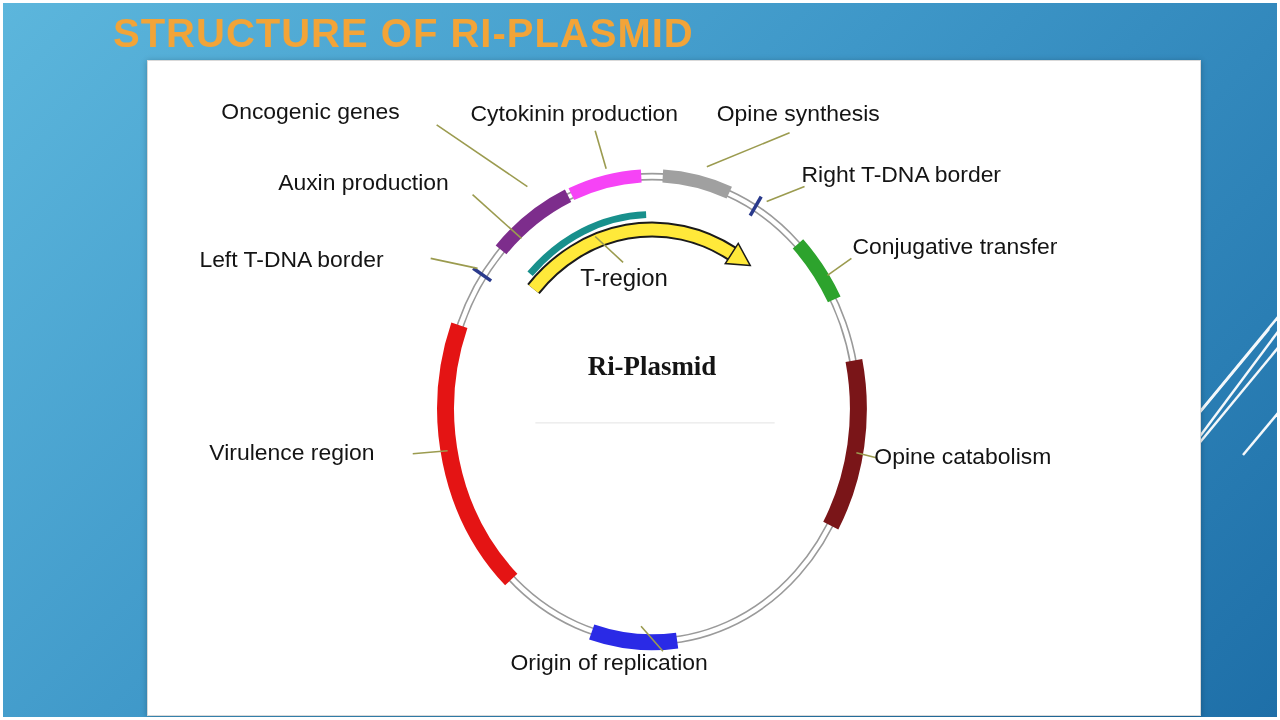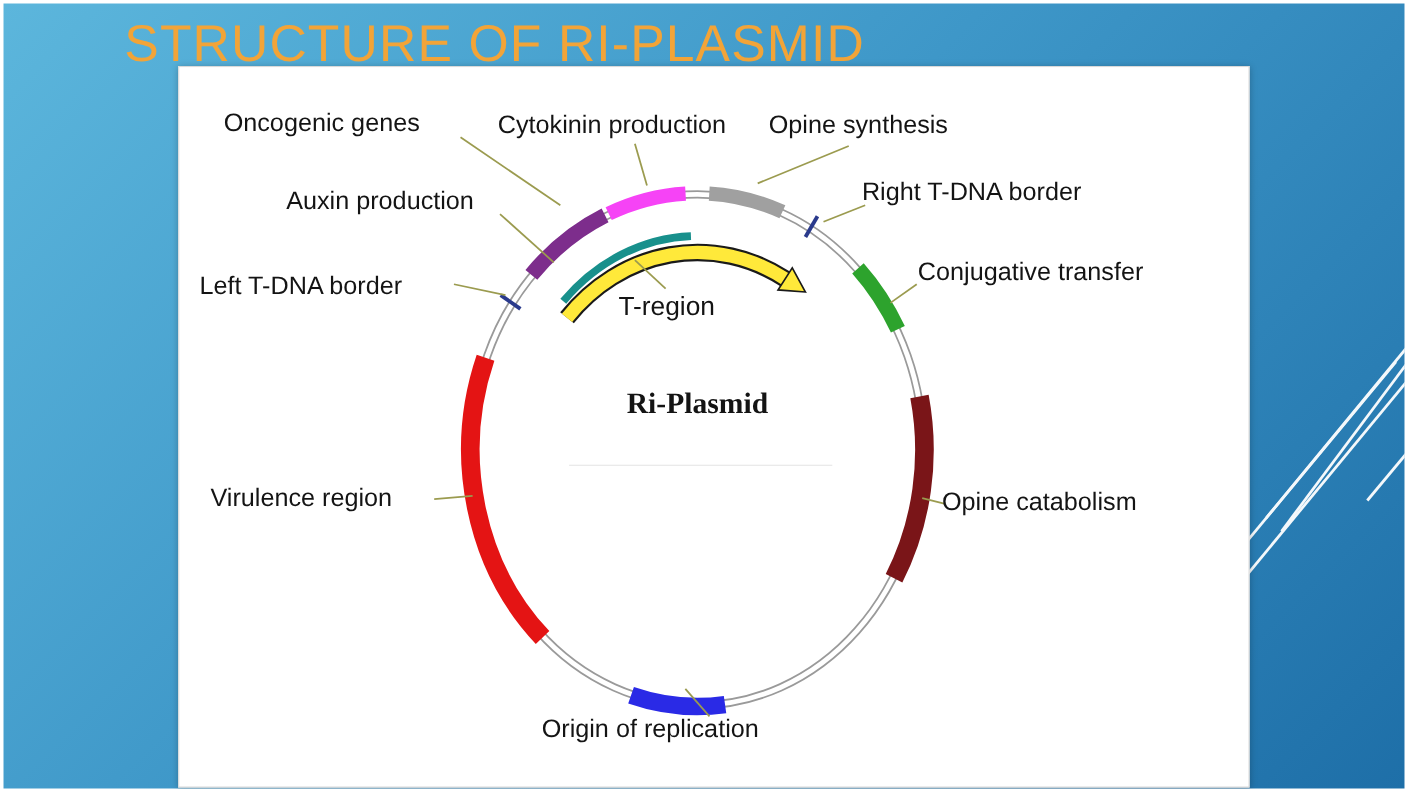--- a/index.html
+++ b/index.html
@@ -10,41 +10,42 @@
     height: 720px;
     background: linear-gradient(135deg, #5cb6dc 0%, #3e97c8 45%, #1e6fa8 100%);
     border: 3px solid #ffffff;
     overflow: hidden;
     font-family: "Liberation Sans", sans-serif;
   }
   .title {
     position: absolute;
     left: 110px;
     top: 8px;
-    font-size: 47px;
-    font-weight: 400;
+    font-size: 40px;
+    font-weight: 700;
     letter-spacing: 1px;
     color: #f2a438;
     white-space: nowrap;
   }
   .deco-lines {
     position: absolute;
     left: 0; top: 0;
     width: 1280px; height: 720px;
     pointer-events: none;
   }
   .panel {
     position: absolute;
-    left: 159px;
+    left: 144px;
     top: 57px;
-    width: 974px;
+    width: 1054px;
     height: 656px;
     background: #ffffff;
     border: 1px solid #d9d9d9;
     box-shadow: 0 1px 6px rgba(0,0,0,0.25);
+    padding-left: 33px;
   }
   .panel svg { display: block; }
   .panel text {
     font-family: "Liberation Sans", sans-serif;
     font-size: 23px;
   }
   .panel text.center-label {
     font-family: "Liberation Serif", serif;
     font-weight: bold;
     font-size: 27px;

